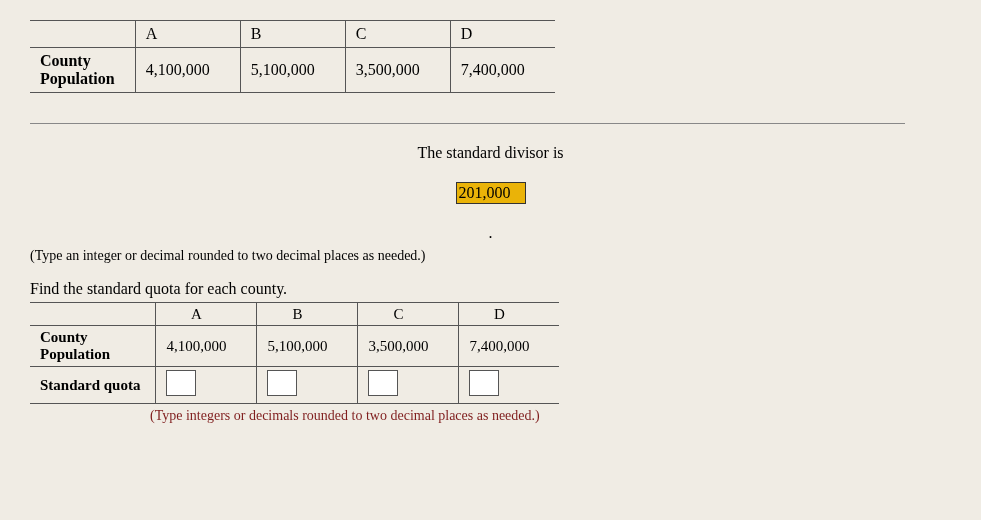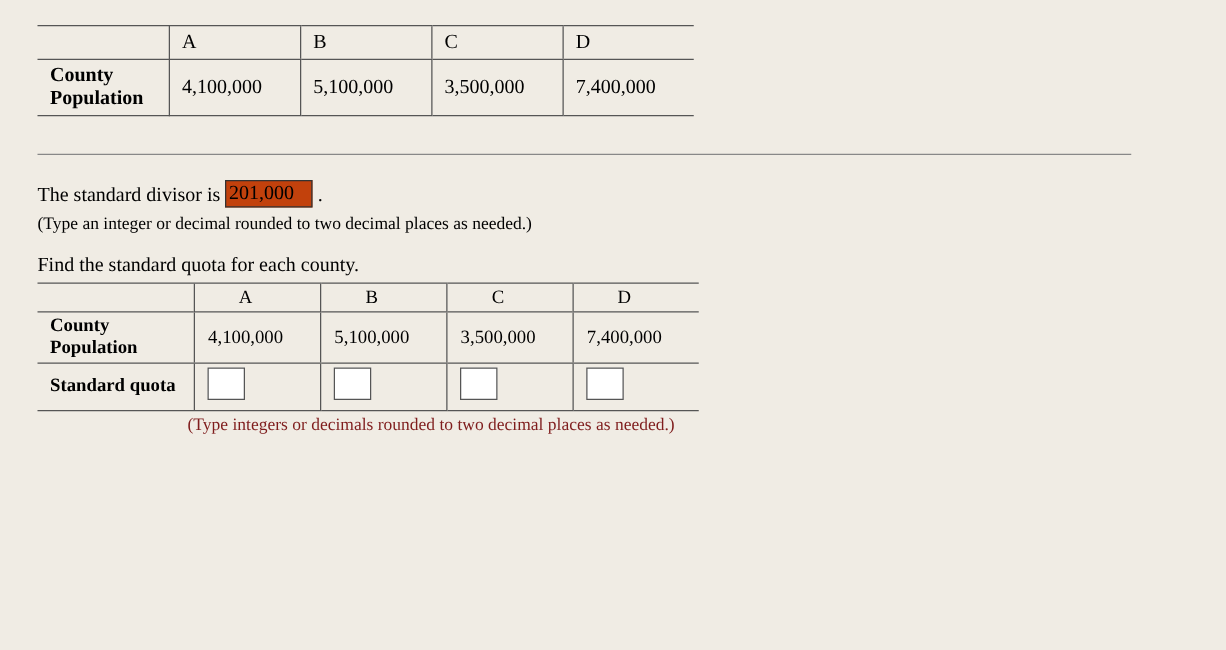--- a/index.html
+++ b/index.html
@@ -61,28 +61,29 @@
 
     .question-text {
       font-size: 16px;
       margin-bottom: 14px;
     }
 
     .divisor-line {
       font-size: 16px;
       margin-bottom: 6px;
       display: flex;
-      align-items: flex-end;
-      gap: 4px;
+      align-items: center;
+      gap: 20px;
+      flex-direction: column;
     }
 
     .divisor-box {
       display: inline-block;
       border: 1px solid #333;
-      background: #c2410c;
+      background: #eab308;
       padding: 1px 2px;
       min-width: 70px;
       font-size: 16px;
     }
 
     .instruction-text {
       font-size: 14px;
       margin-bottom: 16px;
       color: #000000;
     }

